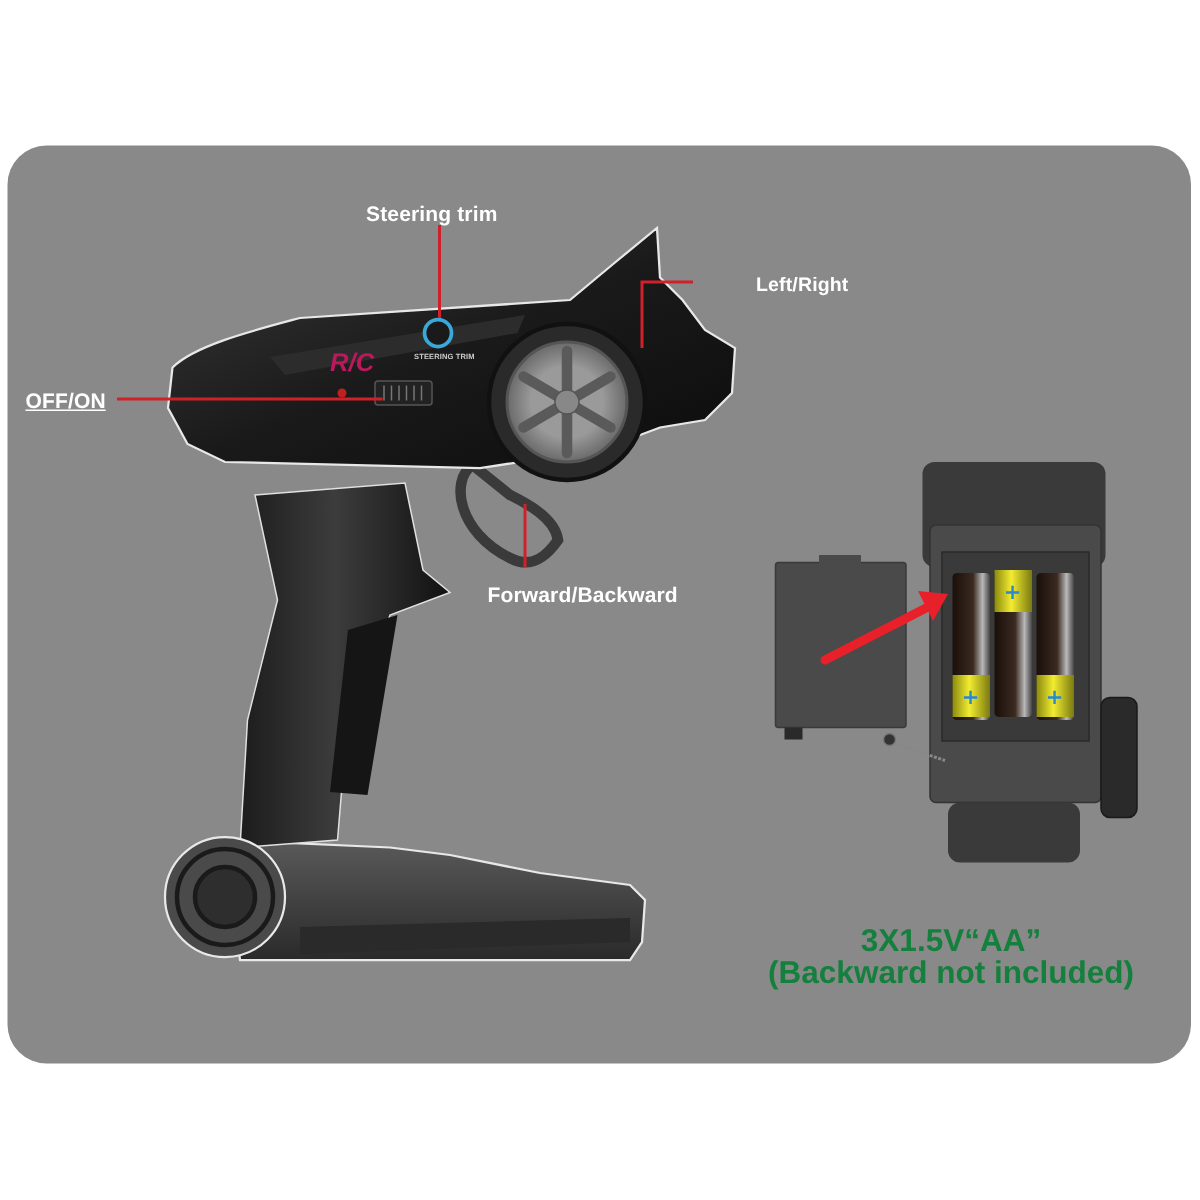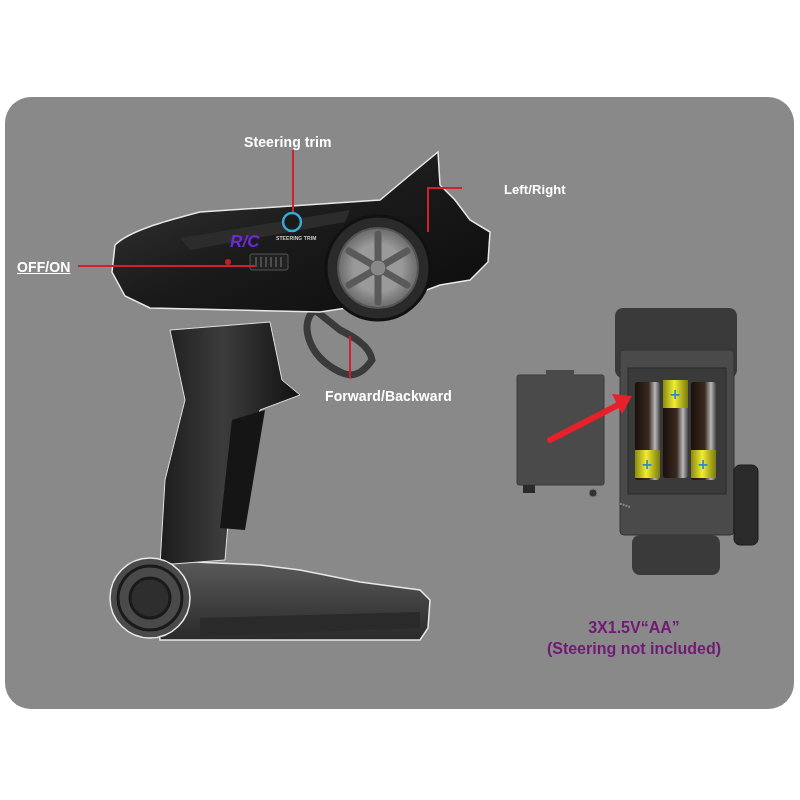--- a/index.html
+++ b/index.html
@@ -11,22 +11,22 @@
   .panel {
     position: absolute; left: 5px; top: 97px; width: 789px; height: 612px;
     background: #898989; border-radius: 26px;
   }
   .scene { position: absolute; left: 0; top: 0; width: 800px; height: 800px; }
   .label {
     position: absolute; color: #ffffff; font-weight: bold; font-size: 14px;
     white-space: nowrap; letter-spacing: 0.1px;
   }
   .caption {
-    position: absolute; color: #701a75; font-weight: bold; text-align: center;
-    font-size: 16px; line-height: 21px; width: 260px;
+    position: absolute; color: #15803d; font-weight: bold; text-align: center;
+    font-size: 21px; line-height: 21px; width: 260px;
   }
 </style>
 </head>
 <body>
 
 <div class="panel"></div>
 
 <svg class="scene" viewBox="0 0 800 800" xmlns="http://www.w3.org/2000/svg">
   <defs>
     <linearGradient id="bodyG" x1="0" y1="0" x2="1" y2="1">
@@ -137,22 +137,22 @@
     <rect x="546" y="370" width="28" height="8" fill="#4a4a4a"></rect>
     <rect x="523" y="485" width="12" height="8" fill="#2a2a2a"></rect>
     <circle cx="593" cy="493" r="4" fill="#333" stroke="#777"></circle>
     <line x1="597" y1="496" x2="630" y2="507" stroke="#888" stroke-width="2" stroke-dasharray="2 1"></line>
 
     <line x1="550" y1="440" x2="620" y2="404" stroke="#e8202a" stroke-width="6" stroke-linecap="round"></line>
     <polygon points="632,396 612,394 622,414" fill="#e8202a"></polygon>
   </g>
 </svg>
 
-<div class="label" style="left:230px; top:232px; font-size:17px; font-style:italic; color:#6d28d9;">R/C</div>
+<div class="label" style="left:220px; top:232px; font-size:17px; font-style:italic; color:#be185d;">R/C</div>
 <div class="label" style="left:276px; top:235px; font-size:5px; color:#cccccc;">STEERING TRIM</div>
 
 <div class="label" style="left:244px; top:134px;">Steering trim</div>
 <div class="label" style="left:483px; top:182px; font-size:13px;margin-left:21px;">Left/Right</div>
 <div class="label" style="left:17px; top:259px;text-decoration:underline;">OFF/ON</div>
 <div class="label" style="left:325px; top:388px;">Forward/Backward</div>
 
 <div class="caption" style="left:504px; top:617px;">3X1.5V“AA”</div>
-<div class="caption" style="left:504px; top:638px;">(Steering not included)</div>
+<div class="caption" style="left:504px; top:638px;">(Backward not included)</div>
 
 </body></html>

